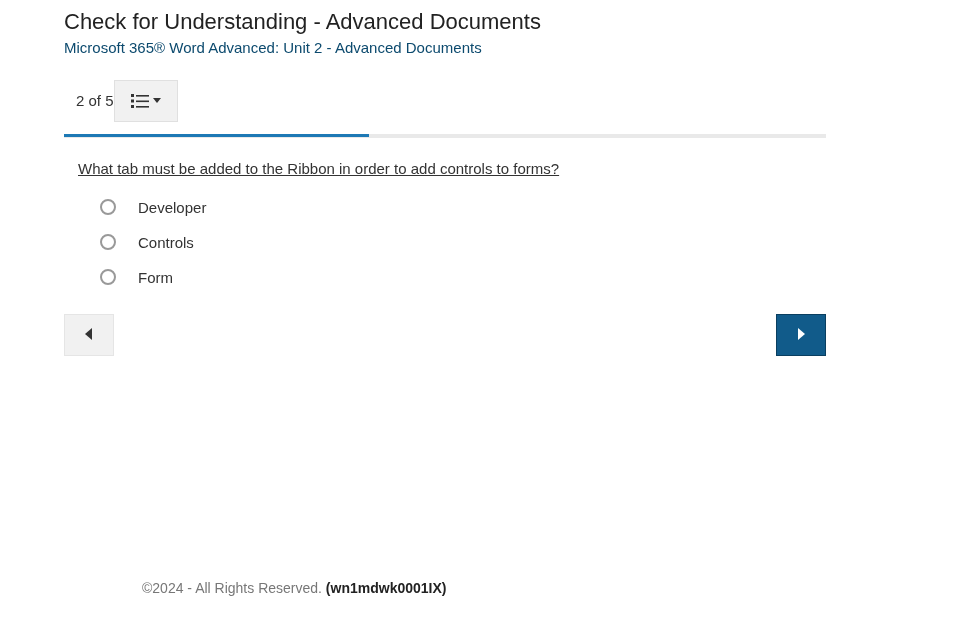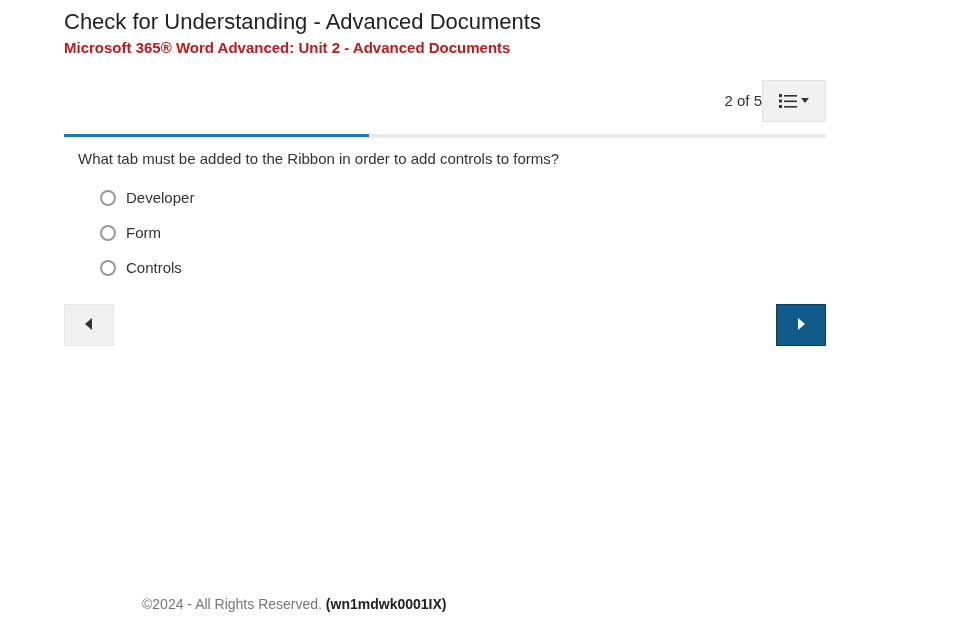--- a/index.html
+++ b/index.html
@@ -15,27 +15,27 @@
       padding: 8px 150px 0 64px;
     }
     .page-title {
       font-size: 22px;
       font-weight: 400;
       color: #222;
       line-height: 1.3;
     }
     .page-subtitle {
       font-size: 15px;
-      color: #b91c1c;
+      color: #0c4a6e;
       margin-top: 2px;
-      font-weight: 700;
+      font-weight: 400;
     }
     .topbar {
       display: flex;
-      justify-content: flex-end;
+      justify-content: flex-start;
       align-items: center;
       margin-top: 24px;
       padding: 0 0 0 12px;
     }
     .progress-text {
       font-size: 15px;
       color: #333;
     }
     .menu-btn {
       background: #f1f1f1;
@@ -59,31 +59,32 @@
     }
     .progress-fill {
       position: absolute;
       left: 0; top: 0; bottom: 0;
       background: #1d79b5;
       width: 40%;
     }
     .question {
       font-size: 15px;
       color: #333;
-      margin-top: 12px;
+      margin-top: 22px;
       padding-left: 14px;
+      text-decoration: underline;
     }
     .options {
       margin-top: 22px;
       padding-left: 36px;
     }
     .option {
       display: flex;
-      align-items: flex-end;
-      gap: 10px;
+      align-items: center;
+      gap: 22px;
       margin-bottom: 18px;
       cursor: pointer;
     }
     .radio {
       width: 16px;
       height: 16px;
       border: 2px solid #999;
       border-radius: 50%;
       flex-shrink: 0;
       background: #fff;
@@ -109,21 +110,21 @@
       background: #f1f1f1;
       border: 1px solid #e5e5e5;
     }
     .nav-next {
       background: #115b8a;
       border: 1px solid #0a3f60;
     }
     .footer {
       position: absolute;
       left: 142px;
-      bottom: 26px;
+      bottom: 42px;
       font-size: 14px;
       color: #777;
     }
     .footer .code {
       color: #222;
       font-weight: 600;
     }
   </style>
 </head>
 <body>
@@ -160,25 +161,25 @@
 
   <div class="question">What tab must be added to the Ribbon in order to add controls to forms?</div>
 
   <div class="options">
     <div class="option">
       <div class="radio"></div>
       <div class="option-label">Developer</div>
     </div>
     <div class="option">
       <div class="radio"></div>
-      <div class="option-label">Form</div>
+      <div class="option-label">Controls</div>
     </div>
     <div class="option">
       <div class="radio"></div>
-      <div class="option-label">Controls</div>
+      <div class="option-label">Form</div>
     </div>
   </div>
 
   <div class="navbar">
     <div class="nav-btn nav-prev">
       <span>
         <svg width="10" height="12" viewBox="0 0 10 12">
           <polygon points="8,0 8,12 1,6" fill="#333"></polygon>
         </svg>
       </span>

